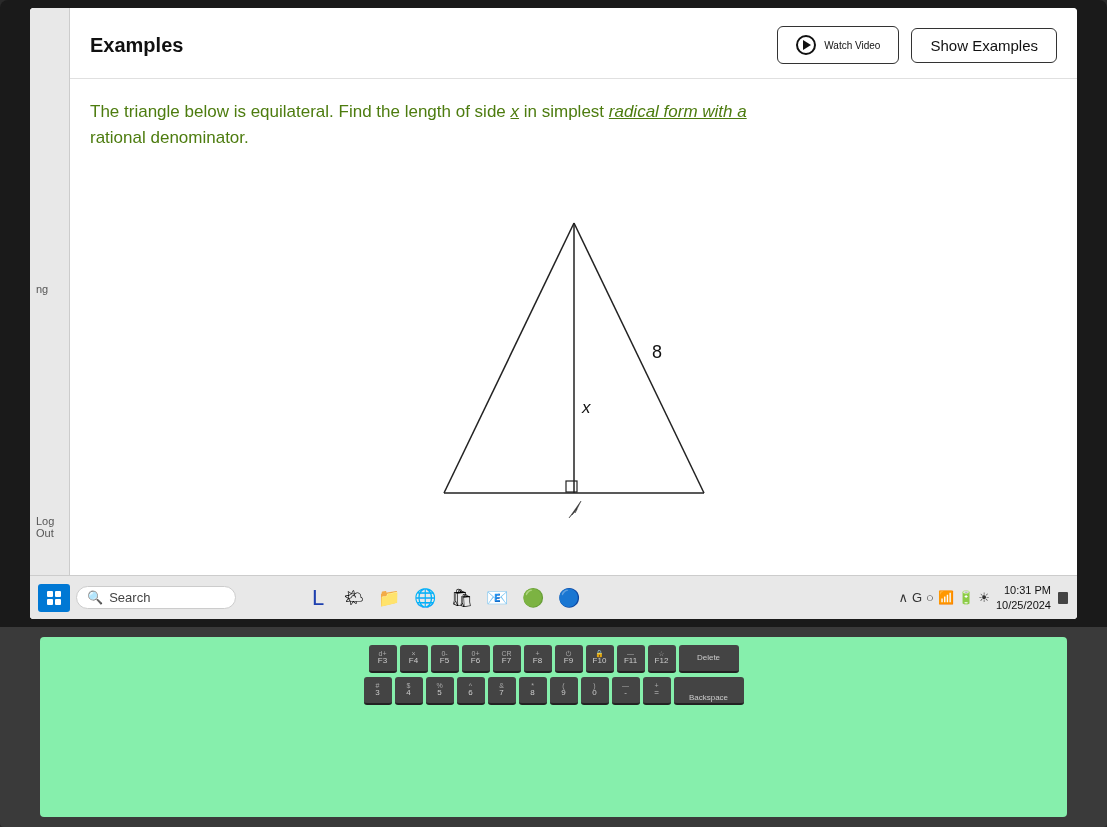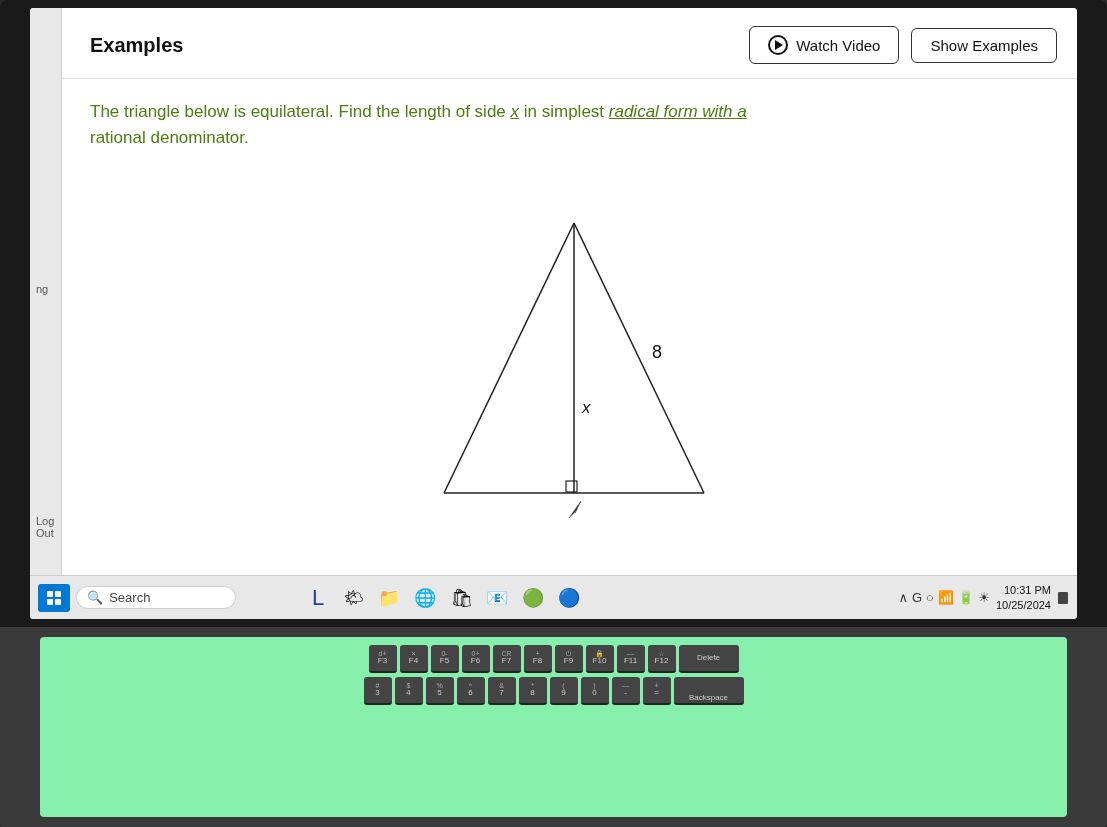--- a/index.html
+++ b/index.html
@@ -46,21 +46,21 @@
       position: relative;
       overflow: hidden;
     }
 
     
     .left-sidebar {
       position: absolute;
       left: 0;
       top: 0;
       bottom: 0;
-      width: 32px;
+      width: 40px;
       background: #e8e8e8;
       border-right: 1px solid #ccc;
     }
 
     
     .header {
       display: flex;
       align-items: center;
       justify-content: space-between;
       padding: 18px 20px 14px 60px;
@@ -80,21 +80,21 @@
     }
 
     .btn-watch-video {
       display: flex;
       align-items: center;
       gap: 8px;
       border: 1.5px solid #333;
       border-radius: 6px;
       padding: 8px 18px;
       background: #fff;
-      font-size: 15px;
+      font-size: 10px;
       color: #111;
       cursor: pointer;
     }
 
     .btn-watch-video .circle-play {
       width: 20px;
       height: 20px;
       border: 2px solid #111;
       border-radius: 50%;
       display: flex;

